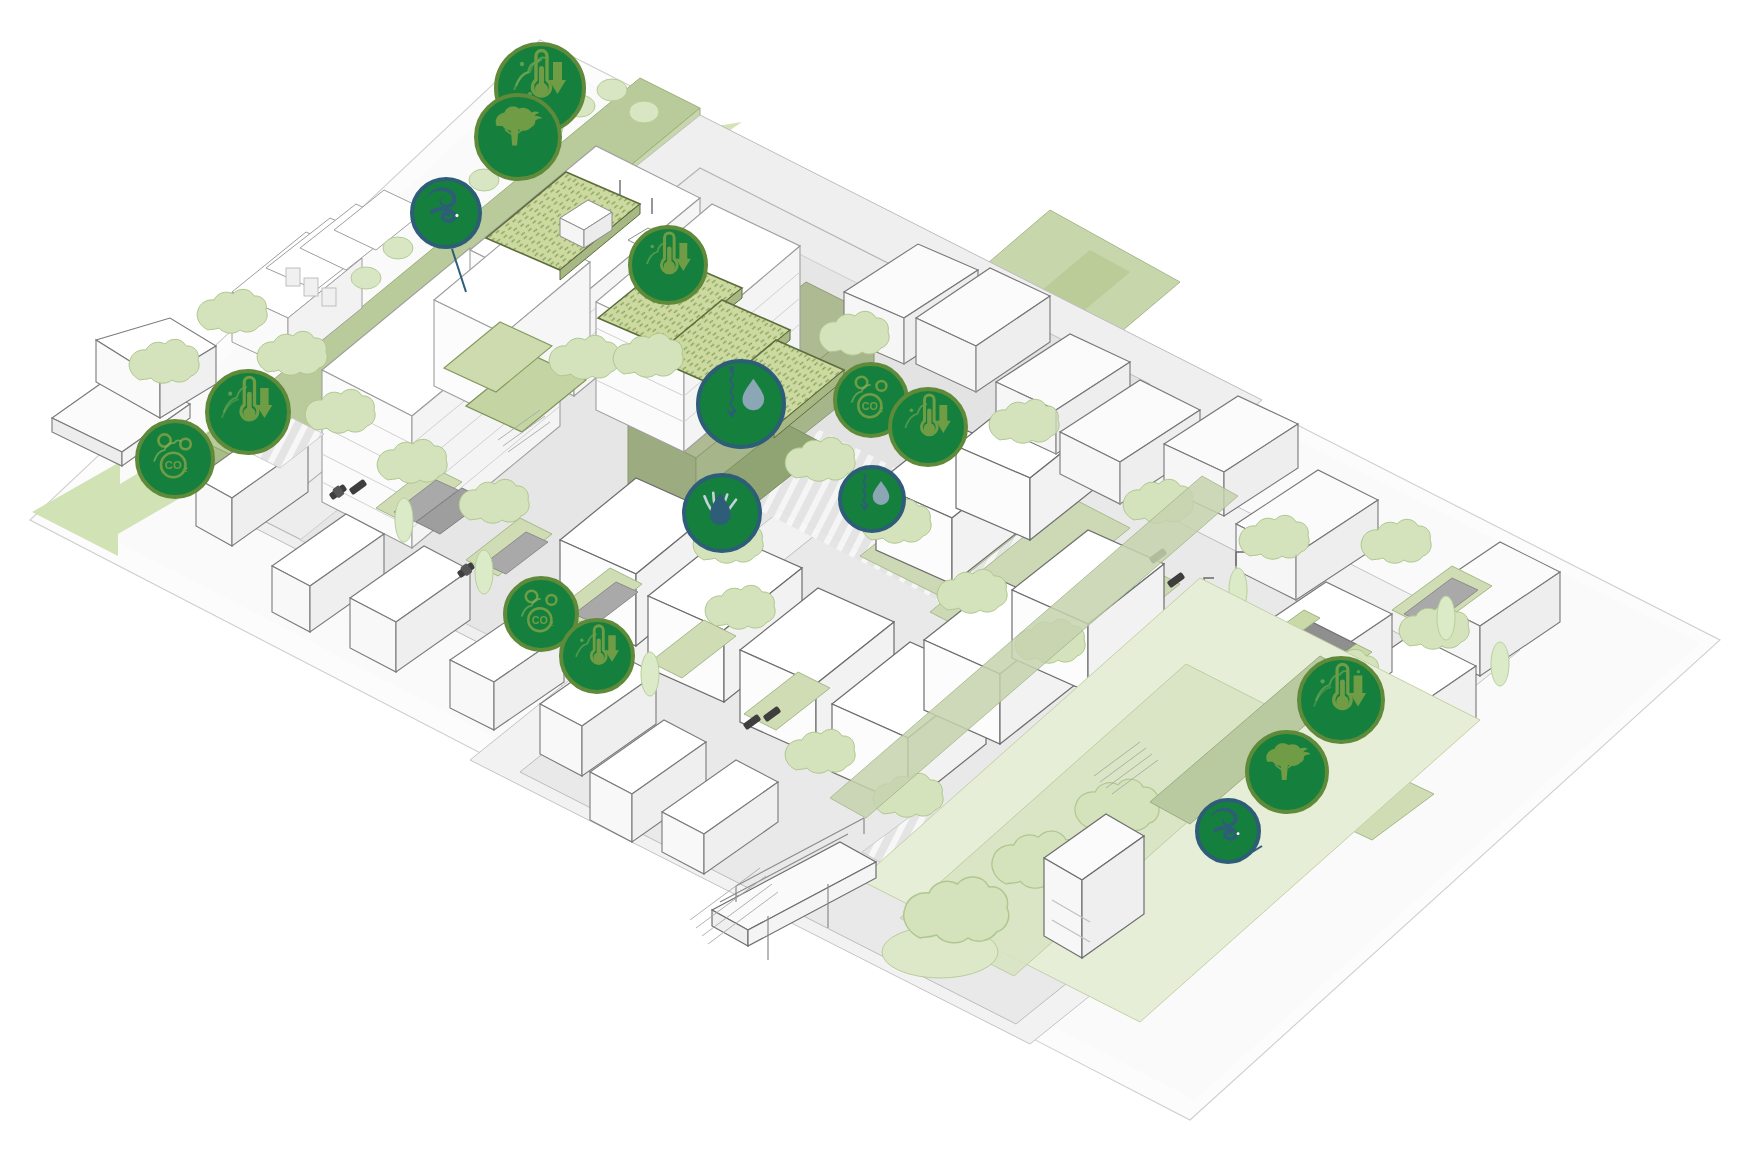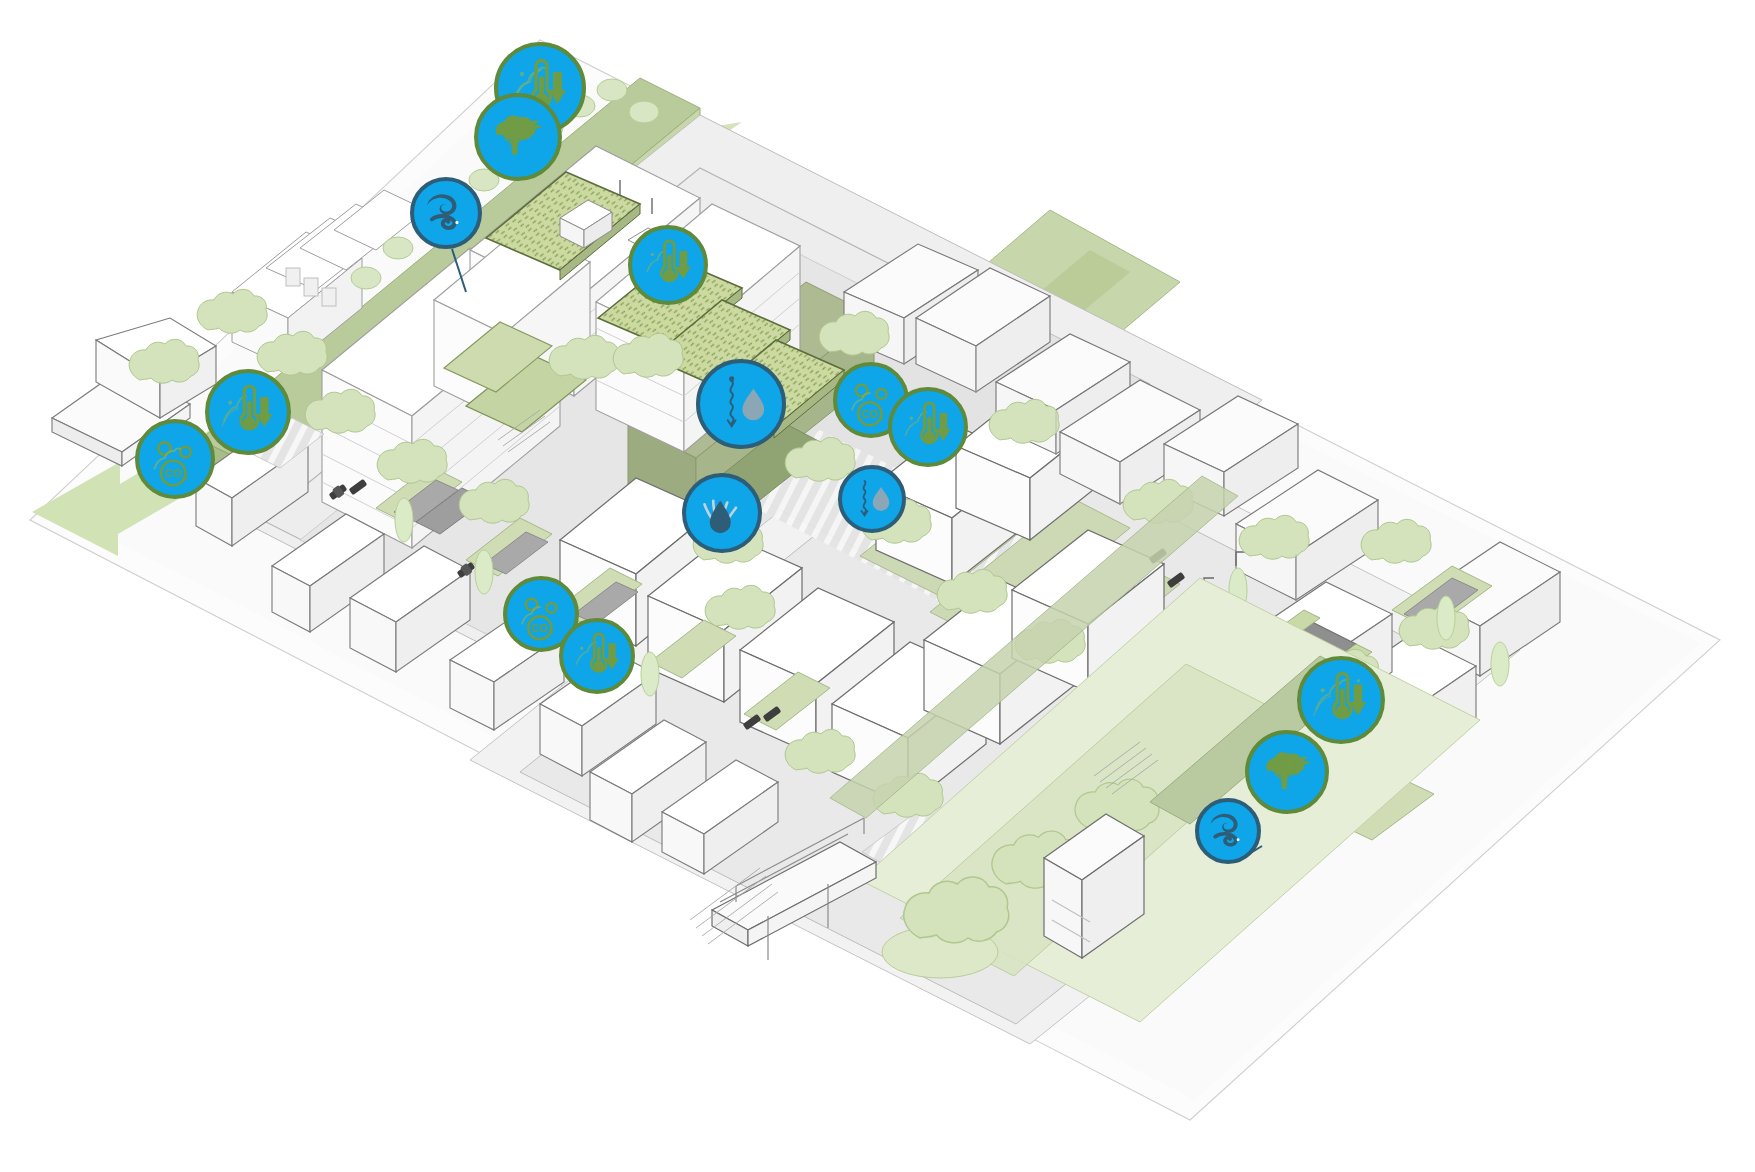--- a/index.html
+++ b/index.html
@@ -5,22 +5,22 @@
 <style>
   html,body{margin:0;padding:0;background:#ffffff;}
   body{font-family:"Liberation Sans",sans-serif;}
   #stage{
     position:relative;
     width:1755px;height:1172px;
     background:#ffffff;
     overflow:hidden;
   }
   #scene{position:absolute;inset:0;}
-  .icon-badge{position:absolute;border-radius:50%;background:#0ea5e9;
-    display:flex;align-items:center;justify-content:center;
+  .icon-badge{position:absolute;border-radius:50%;background:#15803d;
+    display:flex;align-items:flex-start;justify-content:center;
     box-sizing:border-box;}
   .icon-badge.green{border:4px solid #5e8a3a;}
   .icon-badge.blue{border:4px solid #2d5d77;}
   .icon-badge svg{display:block;}
   .sr{position:absolute;width:1px;height:1px;overflow:hidden;clip:rect(0 0 0 0);white-space:nowrap;}
 </style>
 </head>
 <body>
 
 <div id="stage">

